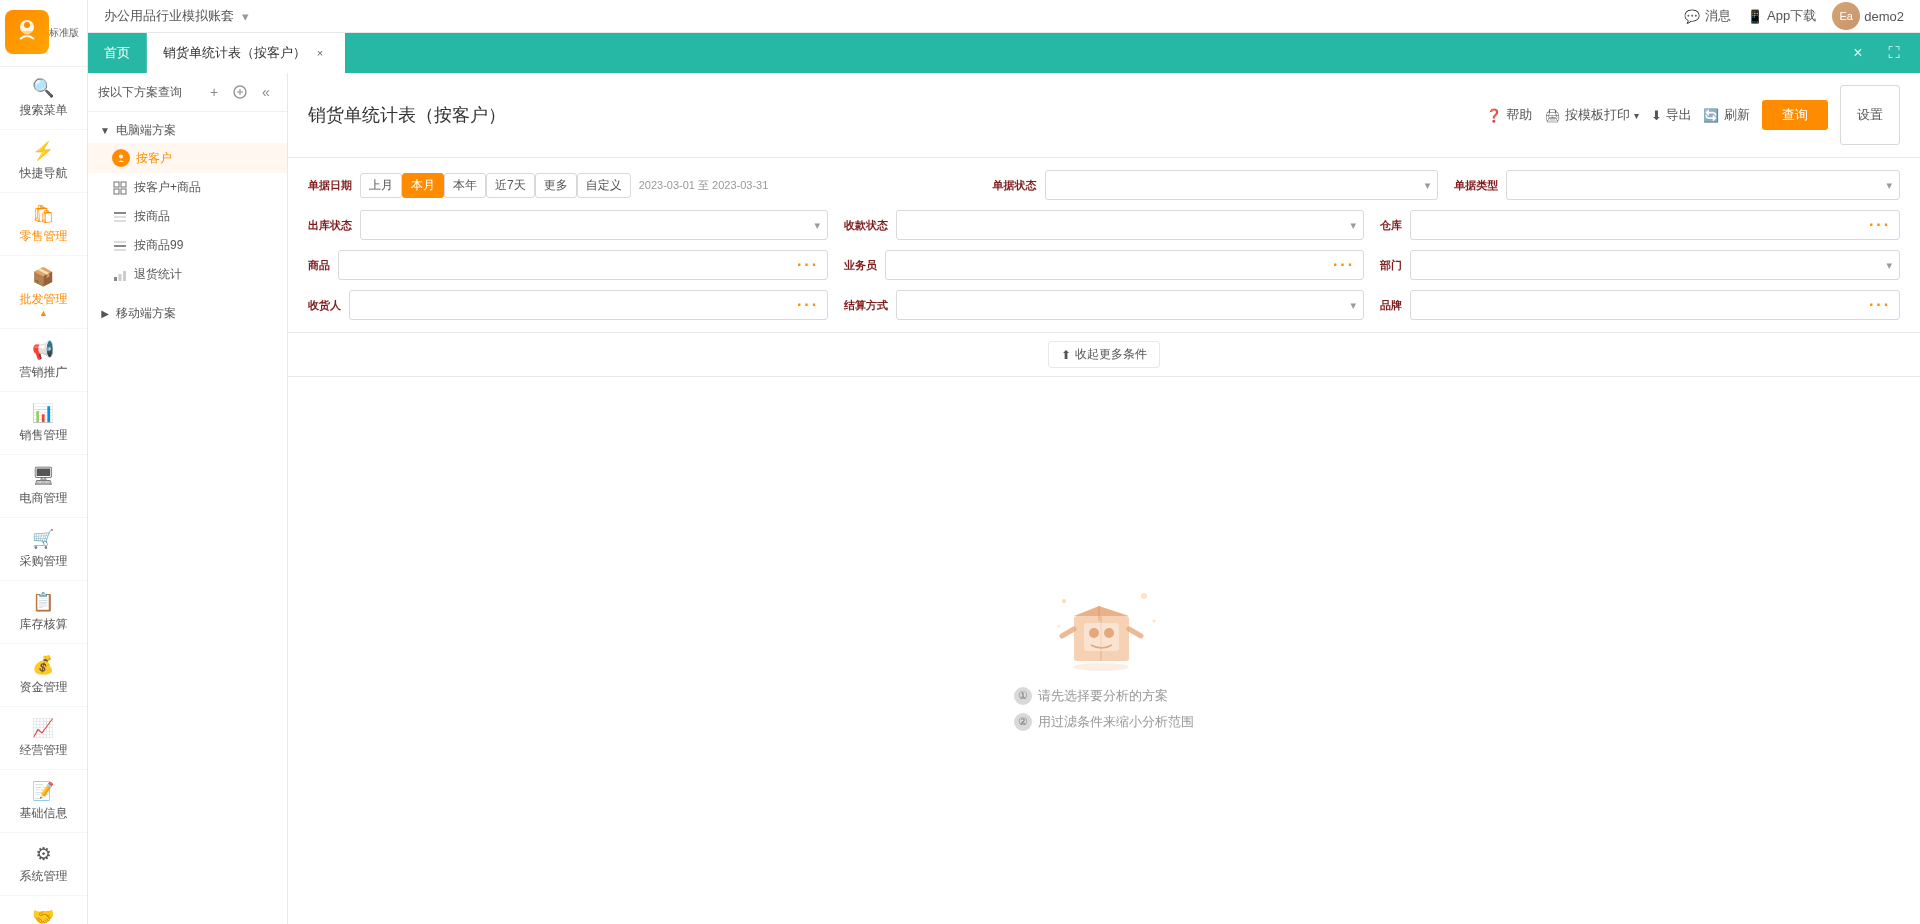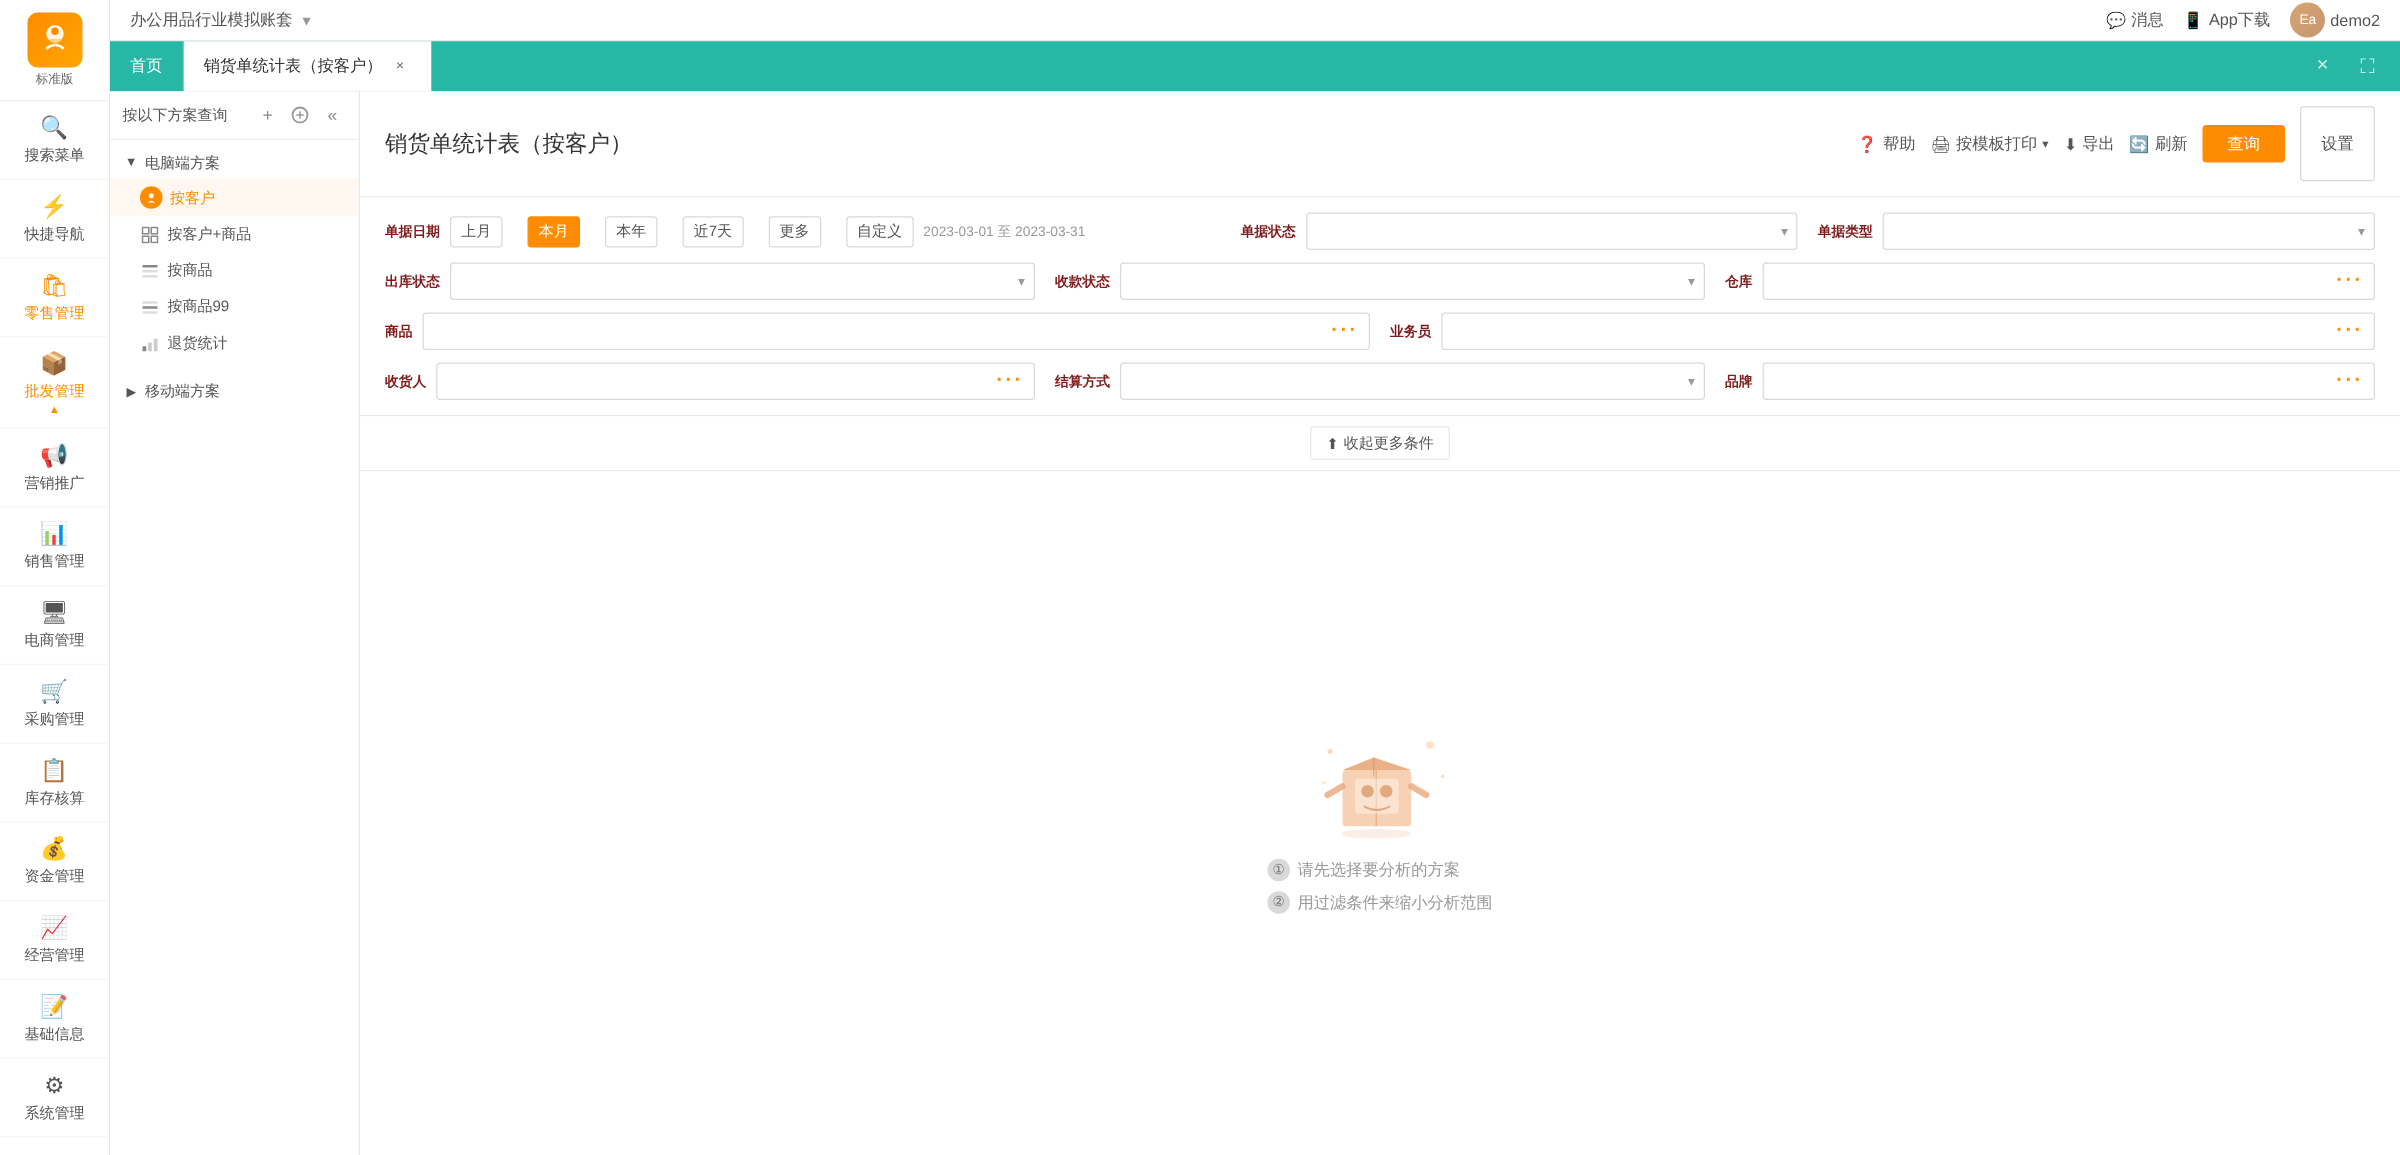--- a/index.html
+++ b/index.html
@@ -11,21 +11,21 @@
       background: #fff;
       display: flex;
       flex-direction: column;
       border-right: 1px solid #e8e8e8;
       height: 924px;
       overflow-y: auto;
       flex-shrink: 0;
     }
     .sidebar-logo {
       display: flex;
-      flex-direction: column;
+      flex-direction: row;
       align-items: center;
       padding: 10px 5px;
       border-bottom: 1px solid #f0f0f0;
     }
     .sidebar-logo-img {
       width: 44px;
       height: 44px;
       background: linear-gradient(135deg, #ff8c00, #ffa500);
       border-radius: 8px;
       display: flex;
@@ -380,21 +380,21 @@
       justify-content: flex-end;
       padding: 0 8px;
       color: #ff8c00;
       cursor: pointer;
       font-size: 16px;
       font-weight: bold;
       letter-spacing: 2px;
     }
     .date-filter {
       display: flex;
-      gap: 20px;
+      gap: 0;
     }
     .date-btn {
       padding: 3px 8px;
       border: 1px solid #d9d9d9;
       border-radius: 3px;
       cursor: pointer;
       font-size: 12px;
       color: #555;
       background: #fff;
       white-space: nowrap;
@@ -755,20 +755,28 @@
 
         <div class="filter-row">
           <div class="filter-item">
             <span class="filter-label">商品</span>
             <div class="filter-dots">···</div>
           </div>
           <div class="filter-item">
             <span class="filter-label">业务员</span>
             <div class="filter-dots">···</div>
           </div>
+          <div class="filter-item">
+            <span class="filter-label">部门</span>
+            <div class="filter-select-wrapper">
+              <select>
+                <option></option>
+              </select>
+            </div>
+          </div>
         </div>
 
         <div class="filter-row">
           <div class="filter-item">
             <span class="filter-label">收货人</span>
             <div class="filter-dots">···</div>
           </div>
           <div class="filter-item">
             <span class="filter-label">结算方式</span>
             <div class="filter-select-wrapper">

